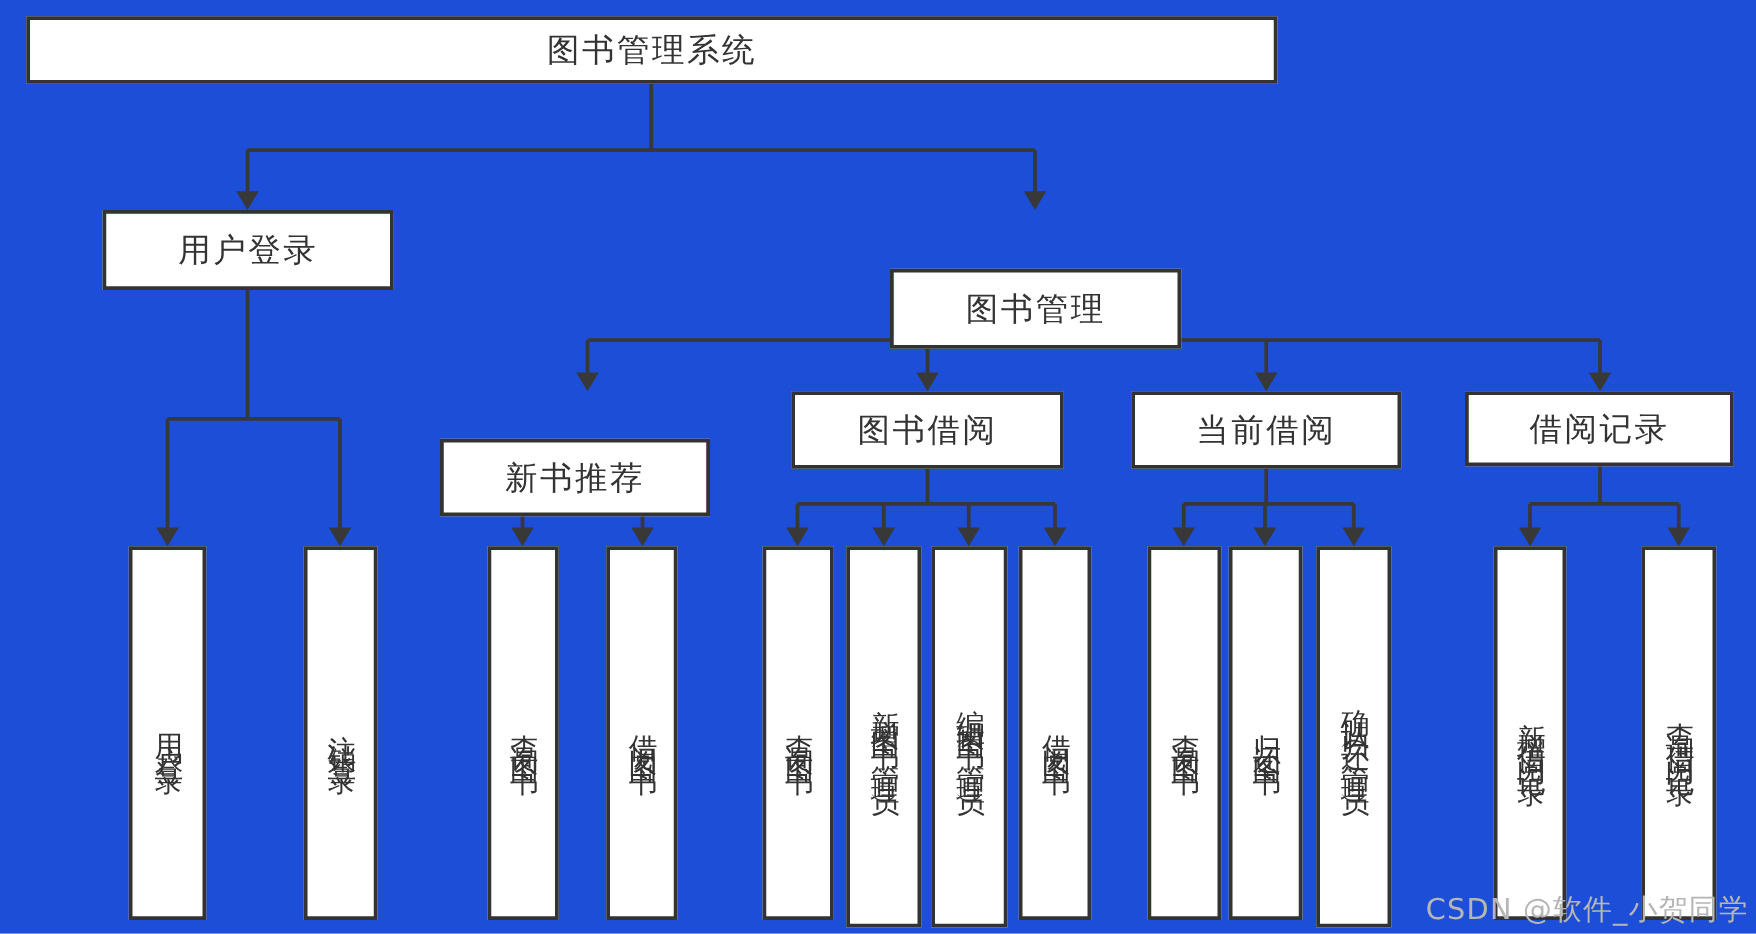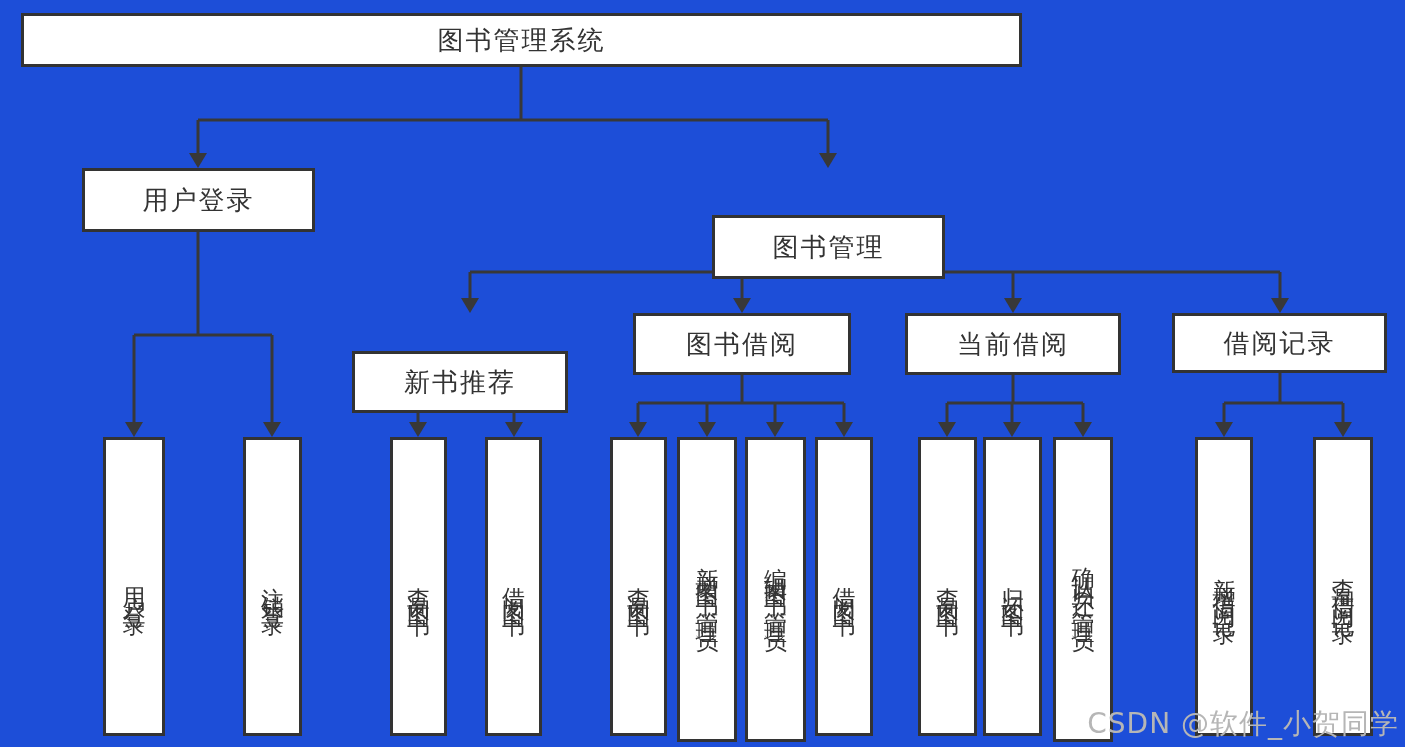--- a/index.html
+++ b/index.html
@@ -18,21 +18,21 @@
     writing-mode:vertical-rl;text-orientation:mixed;
     font-size:23px;letter-spacing:9px;line-height:1;
     display:flex;align-items:center;justify-content:center;
     text-align:center;
   }
   #connectors{position:absolute;left:0;top:0;z-index:1;}
   #connectors path{stroke:#383838;stroke-width:3;fill:none;}
   #connectors polygon{fill:#383838;stroke:none;}
   .watermark{
     position:absolute;right:6px;bottom:4px;z-index:5;
-    color:#b6b6b6;font-size:28px;letter-spacing:1px;
+    color:#b6b6b6;font-size:23px;letter-spacing:1px;
   }
 </style>
 </head>
 <body>
 
 <div id="canvas">
 
   <svg id="connectors" width="1405" height="747" viewBox="0 0 1405 747">
     <g>
       <path d="M521 67 L521 120 M198 120 L828 120 M198 120 L198 156 M828 120 L828 156

